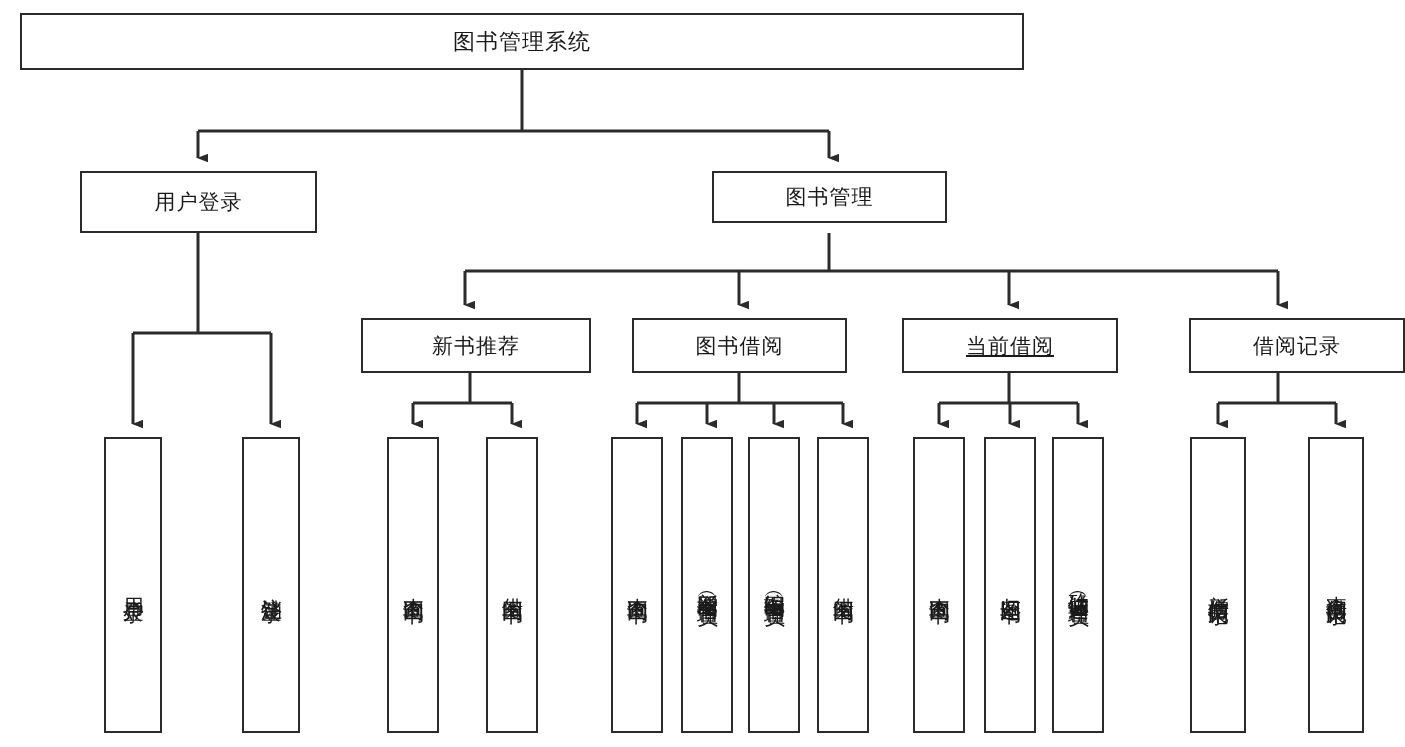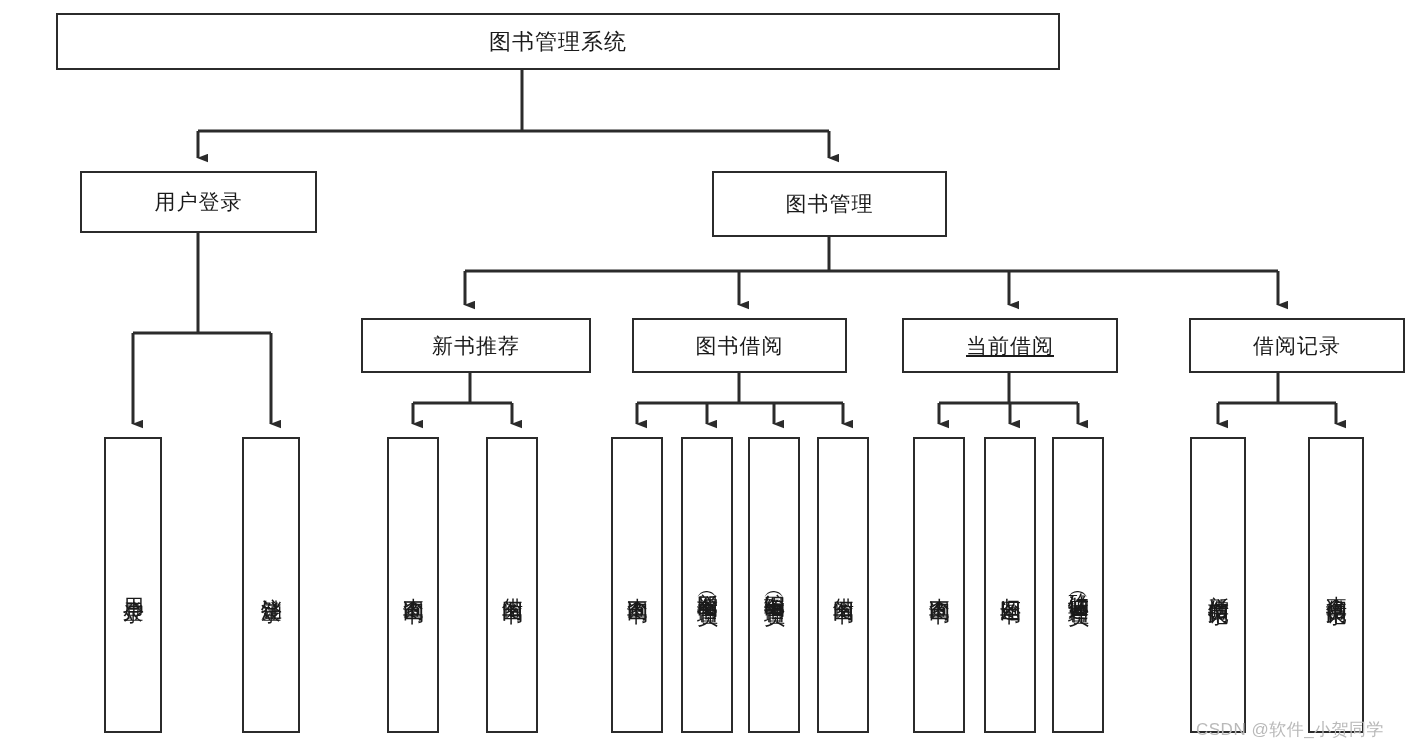--- a/index.html
+++ b/index.html
@@ -104,27 +104,27 @@
         <line x1="1010" y1="403" x2="1010" y2="424" stroke="#2b2b2b" stroke-width="3" marker-end="url(#arrowhead)"></line>
         <line x1="1078" y1="403" x2="1078" y2="424" stroke="#2b2b2b" stroke-width="3" marker-end="url(#arrowhead)"></line>
         <line x1="1278" y1="373" x2="1278" y2="403" stroke="#2b2b2b" stroke-width="3"></line>
         <line x1="1218" y1="403" x2="1336" y2="403" stroke="#2b2b2b" stroke-width="3"></line>
         <line x1="1218" y1="403" x2="1218" y2="424" stroke="#2b2b2b" stroke-width="3" marker-end="url(#arrowhead)"></line>
         <line x1="1336" y1="403" x2="1336" y2="424" stroke="#2b2b2b" stroke-width="3" marker-end="url(#arrowhead)"></line>
       </g>
   </svg>
 
   <div id="node-layer">
-      <div class="node-box horizontal root" style="left: 20px; top: 13px; width: 1004px; height: 57px; margin-left: 36px;">
+      <div class="node-box horizontal root" style="left: 20px; top: 13px; width: 1004px; height: 57px;">
         <span>图书管理系统</span>
       </div>
       <div class="node-box horizontal" style="left: 80px; top: 171px; width: 237px; height: 62px;">
         <span>用户登录</span>
       </div>
-      <div class="node-box horizontal" style="left: 712px; top: 171px; width: 235px; height: 66px;">
+      <div class="node-box horizontal" style="left: 712px; top: 171px; width: 235px; height: 52px;">
         <span>图书管理</span>
       </div>
       <div class="node-box horizontal" style="left: 361px; top: 318px; width: 230px; height: 55px;">
         <span>新书推荐</span>
       </div>
       <div class="node-box horizontal" style="left: 632px; top: 318px; width: 215px; height: 55px; text-align: center;">
         <span>图书借阅</span>
       </div>
       <div class="node-box horizontal" style="left: 902px; top: 318px; width: 216px; height: 55px; text-decoration: underline;">
         <span>当前借阅</span>
@@ -166,15 +166,14 @@
         <span class="node-label-vertical">确认归还（管理员）</span>
       </div>
       <div class="node-box vertical" style="left: 1190px; top: 437px; width: 56px; height: 296px;">
         <span class="node-label-vertical">新增借阅记录</span>
       </div>
       <div class="node-box vertical" style="left: 1308px; top: 437px; width: 56px; height: 296px;">
         <span class="node-label-vertical">查询借阅记录</span>
       </div>
     </div>
 
-  <div class="watermark" style="left: 1196px; top: 718px; color: rgb(185, 185, 185);">CSDN @软件_小贺同学</div>
 
 </div>
 
 </body></html>

